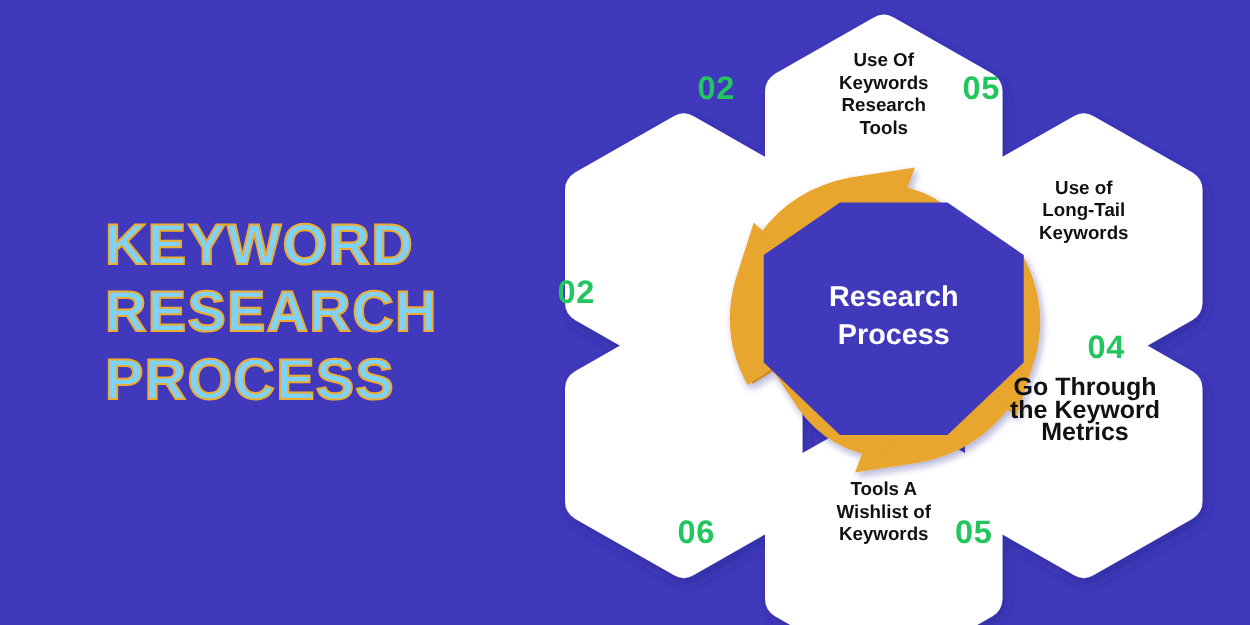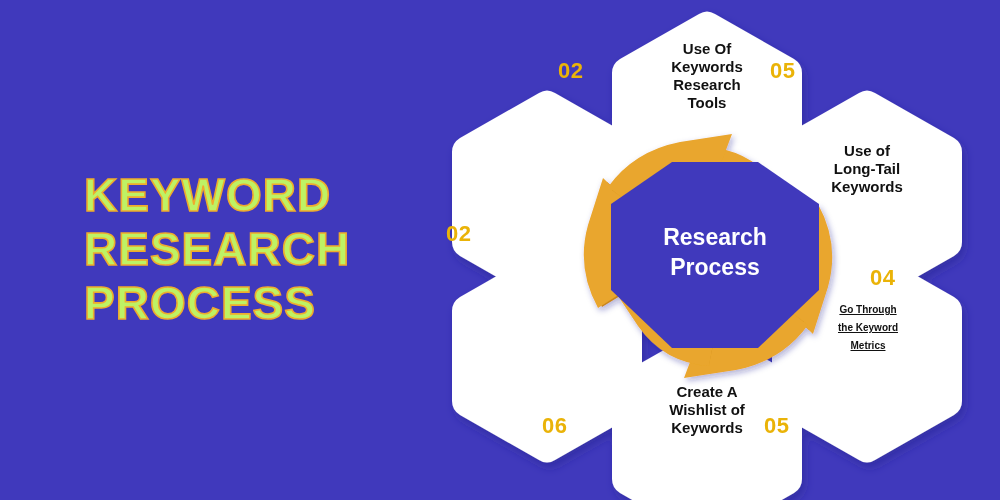--- a/index.html
+++ b/index.html
@@ -7,21 +7,21 @@
     width:1000px;height:500px;overflow:hidden;
     font-family:"Liberation Sans","DejaVu Sans",sans-serif;
     background:#4039bc;
     position:relative;
   }
   #canvas{position:absolute;left:0;top:0;width:1000px;height:500px;}
 
   
   .title-block{
     position:absolute;left:84px;top:168px;width:340px;
-    color:#bef264;
+    color:#7dd3fc;
     font-weight:bold;
     font-size:46px;
     line-height:54px;
     letter-spacing:1px;
     text-transform:uppercase;
     -webkit-text-stroke:1.6px #efab2d;
   }
   .title-block div{white-space:nowrap;}
 
   
@@ -32,39 +32,39 @@
   .hex-label{
     position:absolute;
     color:#111111;
     font-weight:bold;
     font-size:15px;
     line-height:18px;
     text-align:center;
     white-space:pre-line;
     pointer-events:none;
   }
-  .hex-label.wide{font-size:10px;text-decoration:underline;}
+  .hex-label.wide{font-size:20px;}
 
   
   .center-label{
     position:absolute;
     color:#ffffff;
     font-weight:bold;
     font-size:23px;
     line-height:30px;
     text-align:center;
     white-space:pre-line;
   }
 
   
   .step-num{
     position:absolute;
-    color:#eab308;
+    color:#22c55e;
     font-weight:bold;
-    font-size:22px;
+    font-size:26px;
     line-height:27px;
     letter-spacing:0.5px;
   }
 </style>
 </head>
 <body>
 
 <div id="canvas">
 
   <div class="title-block">
@@ -139,21 +139,21 @@
 Tools</div>
 
     <div class="hex-label" style="left:352px;top:142px;width:170px;">Use of
 Long-Tail
 Keywords</div>
 
     <div class="hex-label wide" style="left:340px;top:301px;width:196px;">Go Through
 the Keyword
 Metrics</div>
 
-    <div class="hex-label" style="left:192px;top:383px;width:170px;">Create A
+    <div class="hex-label" style="left:192px;top:383px;width:170px;">Tools A
 Wishlist of
 Keywords</div>
 
 
     <div class="center-label" style="left:185px;top:222px;width:200px;">Research
 Process</div>
 
     <div class="step-num" style="left:16px;top:220px;">02</div>
     <div class="step-num" style="left:128px;top:57px;">02</div>
     <div class="step-num" style="left:340px;top:57px;">05</div>

